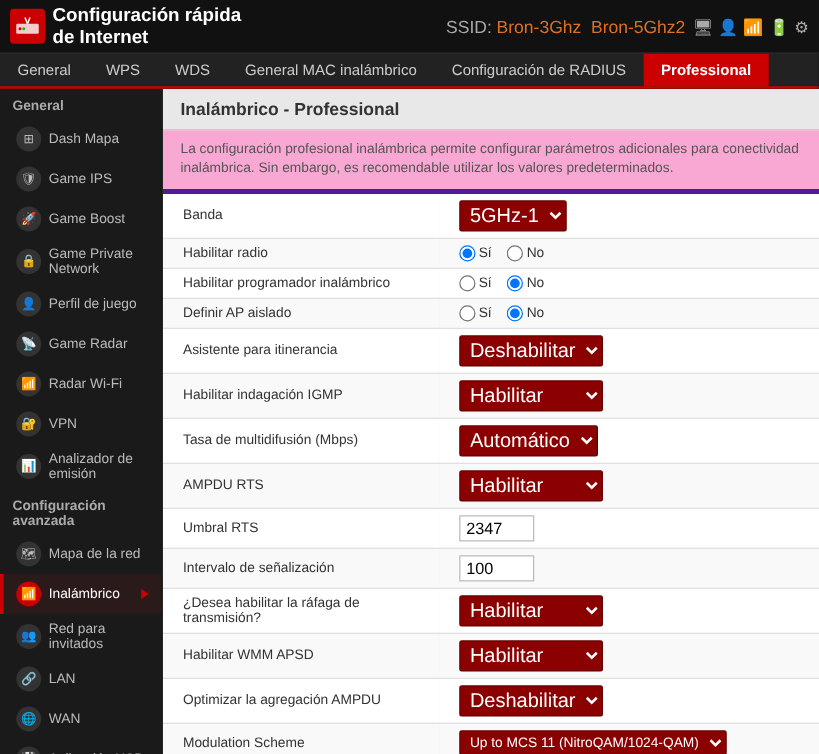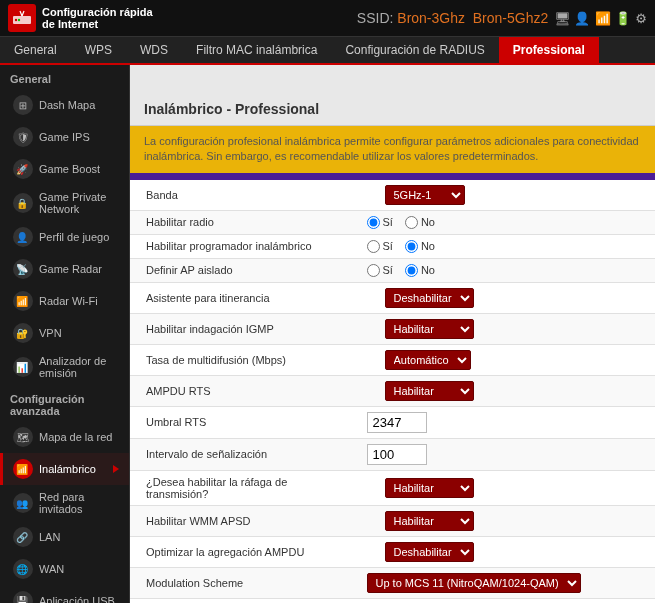--- a/index.html
+++ b/index.html
@@ -31,21 +31,21 @@
       width: 28px;
       height: 28px;
       background: #c00;
       border-radius: 3px;
       display: flex;
       align-items: center;
       justify-content: center;
     }
     .top-bar-title {
       color: #fff;
-      font-size: 11px;
+      font-size: 15px;
       font-weight: bold;
     }
     .top-bar-right {
       display: flex;
       align-items: center;
       gap: 6px;
       font-size: 11px;
       color: #aaa;
     }
     .ssid-info { color: #aaa; font-size: 14px; }
@@ -129,28 +129,27 @@
     }
     .content-header {
       background: #e8e8e8;
       padding: 8px 14px;
       border-bottom: 1px solid #ccc;
     }
     .content-header h2 {
       font-size: 14px;
       color: #333;
       font-weight: bold;
-      margin-top: 28px;
     }
     .content-description {
       padding: 8px 14px;
       font-size: 11px;
       color: #555;
-      background: #eab308;
-      border-bottom: 7px solid #4c1d95;
+      background: #f9a8d4;
+      border-bottom: 4px solid #4c1d95;
       line-height: 1.4;
     }
 
     
     .form-table {
       width: 100%;
       border-collapse: collapse;
     }
     .form-table tr {
       border-bottom: 1px solid #e0e0e0;
@@ -169,25 +168,24 @@
     .form-table td:last-child {
       width: 58%;
     }
 
     
     select.form-select {
       background: #8B0000;
       color: #fff;
       border: 1px solid #600;
       padding: 2px 4px;
-      font-size: 11px;
+      font-size: 16px;
       border-radius: 2px;
       cursor: pointer;
       min-width: 80px;
-      margin-left: 18px;
     }
     select.form-select option { background: #8B0000; }
 
     select.form-select-wide {
       background: #8B0000;
       color: #fff;
       border: 1px solid #600;
       padding: 2px 4px;
       font-size: 11px;
       border-radius: 2px;
@@ -267,21 +265,21 @@
       <span style="font-size:13px;">🔋</span>
       <span style="font-size:13px;cursor:pointer;">⚙</span>
     </span>
   </div>
 </div>
 
 <div class="tabs-row">
   <button class="tab">General</button>
   <button class="tab">WPS</button>
   <button class="tab">WDS</button>
-  <button class="tab">Filtro MAC inalámbrica</button>
+  <button class="tab">General MAC inalámbrico</button>
   <button class="tab">Configuración de RADIUS</button>
   <button class="tab active">Professional</button>
 </div>
 
 <div class="main-layout">
 
   <div class="sidebar">
     <div class="sidebar-section-title">General</div>
 
     <div class="sidebar-item">

